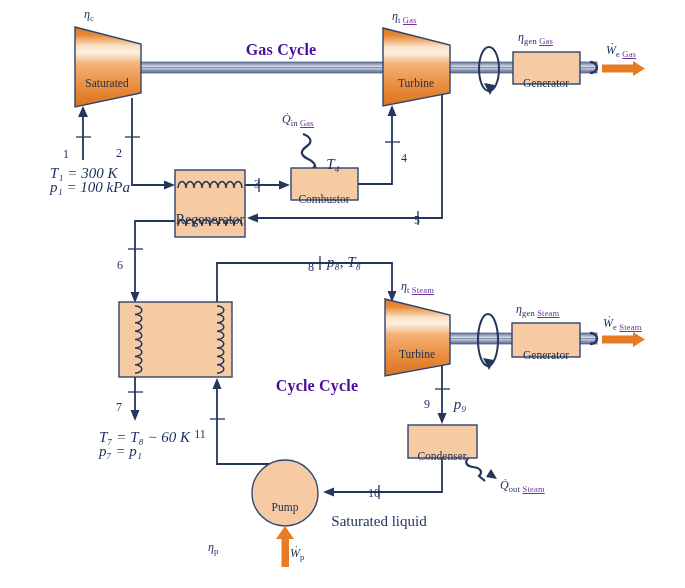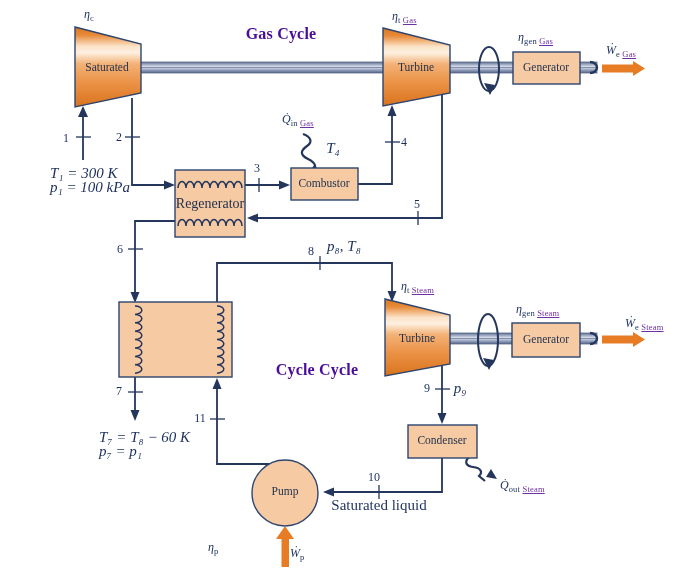--- a/index.html
+++ b/index.html
@@ -2,21 +2,21 @@
 <html><head>
 <meta charset="utf-8">
 <style>
   html,body { margin:0; padding:0; background:#ffffff; }
   #stage {
     position:relative; width:685px; height:588px; background:#ffffff;
     font-family:"Liberation Serif","DejaVu Serif",serif; overflow:hidden;
   }
   #diagram-svg { position:absolute; left:0; top:0; }
   .lab { position:absolute; color:#1b2f5e; font-size:12px; line-height:1; white-space:nowrap; }
-  .ctr { transform:translate(-50%,-50%); }
+  .ctr { transform:translate(-50%,-50%);margin-top:16px; }
   .it  { font-style:italic; }
   .rm  { font-style:normal; }
   .title { color:#4a0d9b; font-weight:bold; font-size:16px; letter-spacing:.2px; }
   .comp { font-size:11.5px; color:#23324f; }
   .comp-sm { font-size:14px; color:#23324f; }
   .num { font-size:12px; color:#1b2f5e; }
   .var { font-size:12px; }
   .st  { font-size:15px; }
   sub { font-size:8.5px; letter-spacing:.2px; }
   .accent { color:#7030a0;text-decoration:underline; }
@@ -189,18 +189,18 @@
 <div class="lab st it" style="left:99px; top:444px">p₇ = p₁</div>
 <div class="lab st rm ctr" style="left:379px; top:505px">Saturated liquid</div>
 
 <div class="lab var" style="left:84px; top:8px"><span class="it">η</span><sub><span>c</span><span class="accent"></span></sub></div>
 <div class="lab var" style="left:392px; top:10px"><span class="it">η</span><sub><span>t </span><span class="accent">Gas</span></sub></div>
 <div class="lab var" style="left:518px; top:31px"><span class="it">η</span><sub><span>gen </span><span class="accent">Gas</span></sub></div>
 <div class="lab var" style="left:606px; top:44px"><span class="it">Ẇ</span><sub><span>e </span><span class="accent">Gas</span></sub></div>
 <div class="lab var" style="left:282px; top:113px"><span class="it">Q̇</span><sub><span>in </span><span class="accent">Gas</span></sub></div>
 <div class="lab var" style="left:401px; top:280px"><span class="it">η</span><sub><span>t </span><span class="accent">Steam</span></sub></div>
 <div class="lab var" style="left:516px; top:303px"><span class="it">η</span><sub><span>gen </span><span class="accent">Steam</span></sub></div>
-<div class="lab var" style="left:625px; top:317px"><span class="it">Ẇ</span><sub><span>e </span><span class="accent">Steam</span></sub></div>
+<div class="lab var" style="left:603px; top:317px"><span class="it">Ẇ</span><sub><span>e </span><span class="accent">Steam</span></sub></div>
 <div class="lab var" style="left:500px; top:479px"><span class="it">Q̇</span><sub><span>out </span><span class="accent">Steam</span></sub></div>
 <div class="lab var" style="left:208px; top:541px"><span class="it">η</span><sub><span>p</span><span class="accent"></span></sub></div>
 <div class="lab var" style="left:290px; top:547px"><span class="it">Ẇ</span><sub><span>p</span><span class="accent"></span></sub></div>
 
 </div>
 
 </body></html>

